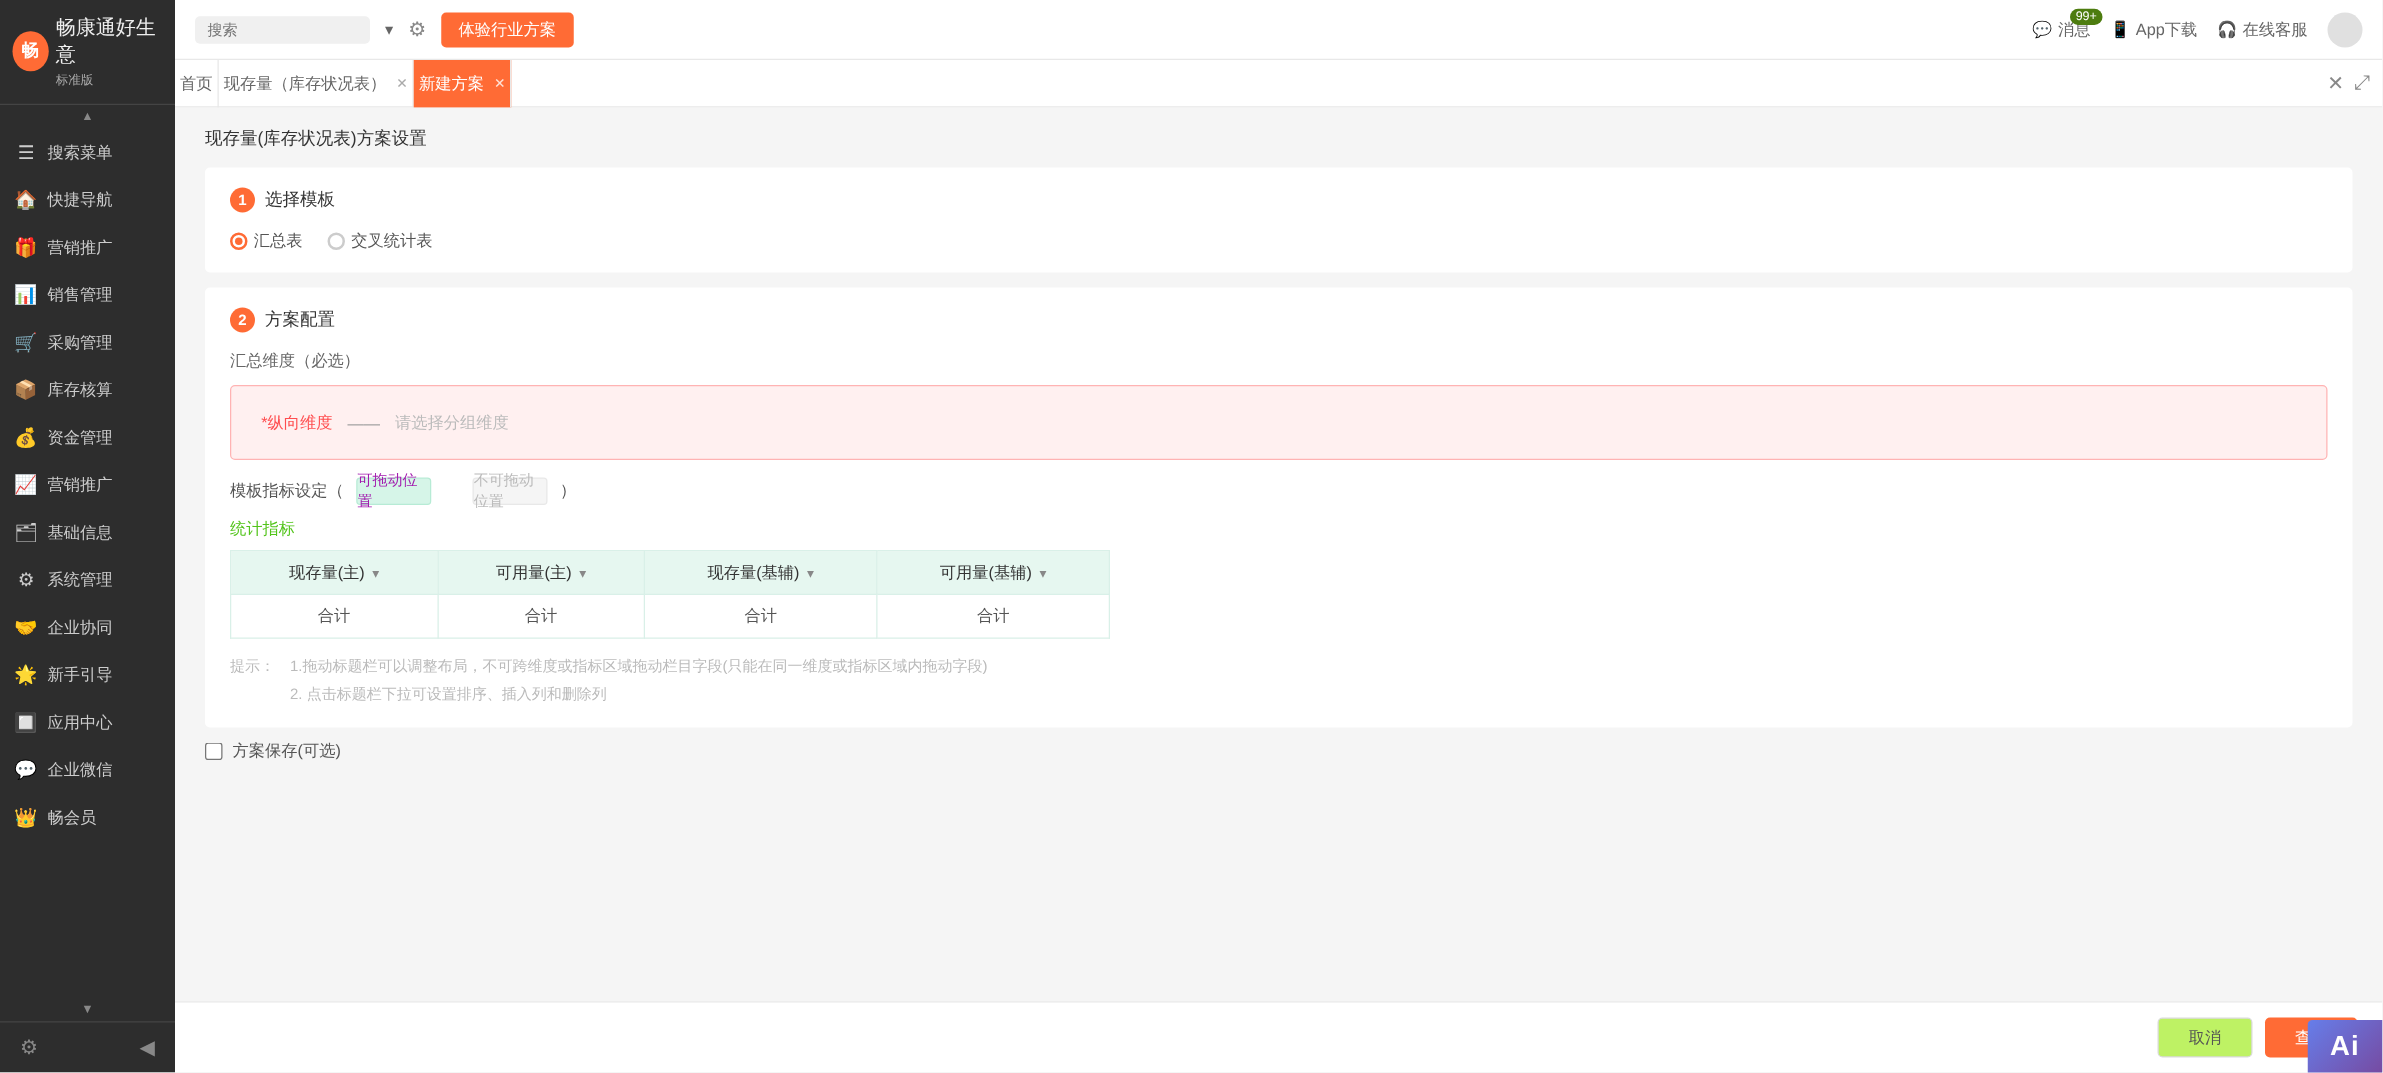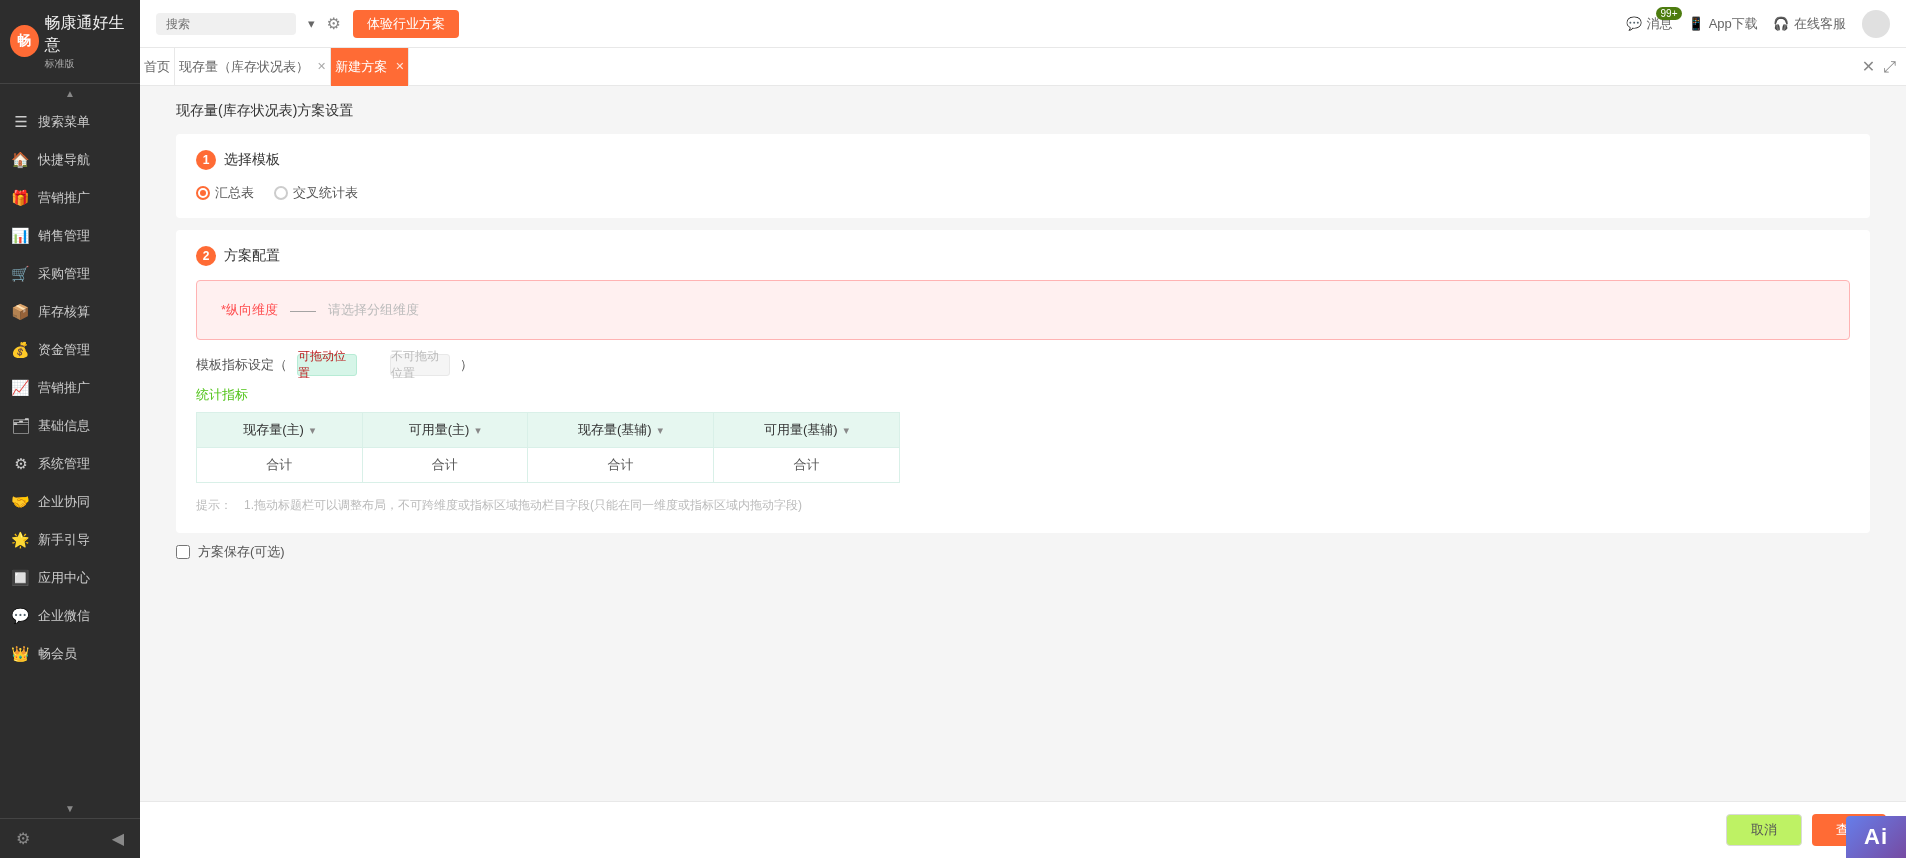--- a/index.html
+++ b/index.html
@@ -142,21 +142,21 @@
     .tabs-right {
       margin-left: auto;
       display: flex; align-items: center; padding-right: 10px; gap: 8px;
     }
     .tabs-right span { font-size: 16px; color: #888; cursor: pointer; }
 
     
     .content {
       flex: 1;
       overflow-y: auto;
-      padding: 16px 36px;
+      padding: 16px 24px;
       background: #f5f5f5;
     }
     .page-title {
       font-size: 14px; color: #333; margin-bottom: 14px; font-weight: 500;
     }
 
     
     .section-card {
       background: #fff;
       border-radius: 4px;
@@ -214,21 +214,21 @@
     .indicator-settings-label {
       font-size: 13px; color: #555; margin-bottom: 10px;
       display: flex; align-items: center; gap: 10px;
     }
     .indicator-tag {
       display: inline-flex; align-items: center; justify-content: center;
       width: 60px; height: 22px;
       border-radius: 3px;
       font-size: 12px;
     }
-    .tag-draggable { background: #d6f5e8; color: #b91c1c; border: 1px solid #b7ebd5; }
+    .tag-draggable { background: #d6f5e8; color: #a21caf; border: 1px solid #b7ebd5; }
     .tag-nodrag { background: #f5f5f5; color: #bbb; border: 1px solid #e8e8e8; }
 
     
     .stats-label { color: #52c41a; font-size: 13px; margin-bottom: 8px; font-weight: 500; }
     .stats-table {
       border-collapse: collapse;
       width: 704px;
       border: 1px solid #d9f0e8;
     }
     .stats-table th {
@@ -444,20 +444,21 @@
           </label>
         </div>
       </div>
 
       <div class="section2">
         <div class="step-label">
           <div class="step-num">2</div>
           <span class="step-title">方案配置</span>
         </div>
 
+        <div class="dimension-label">汇总维度（必选）</div>
 
         <div class="alert-box">
           <span class="alert-required">*纵向维度</span>
           <span class="alert-dash">——</span>
           <span class="alert-placeholder">请选择分组维度</span>
         </div>
 
         <div class="indicator-settings">
           <div class="indicator-settings-label">
             <span>模板指标设定（</span>
@@ -503,20 +504,21 @@
                 <td>合计</td>
                 <td>合计</td>
                 <td>合计</td>
               </tr>
             </tbody>
           </table>
         </div>
 
         <div class="tips-section">
           <div>提示：　<span>1.拖动标题栏可以调整布局，不可跨维度或指标区域拖动栏目字段(只能在同一维度或指标区域内拖动字段)</span></div>
+          <div>　　　　<span>2. 点击标题栏下拉可设置排序、插入列和删除列</span></div>
         </div>
       </div>
 
       <div class="save-row" style="background:transparent; border:none; padding: 10px 0;">
         <input type="checkbox" class="save-checkbox" style="">
         <span class="save-label">方案保存(可选)</span>
       </div>
     </div>
 
     <div class="bottom-bar">

